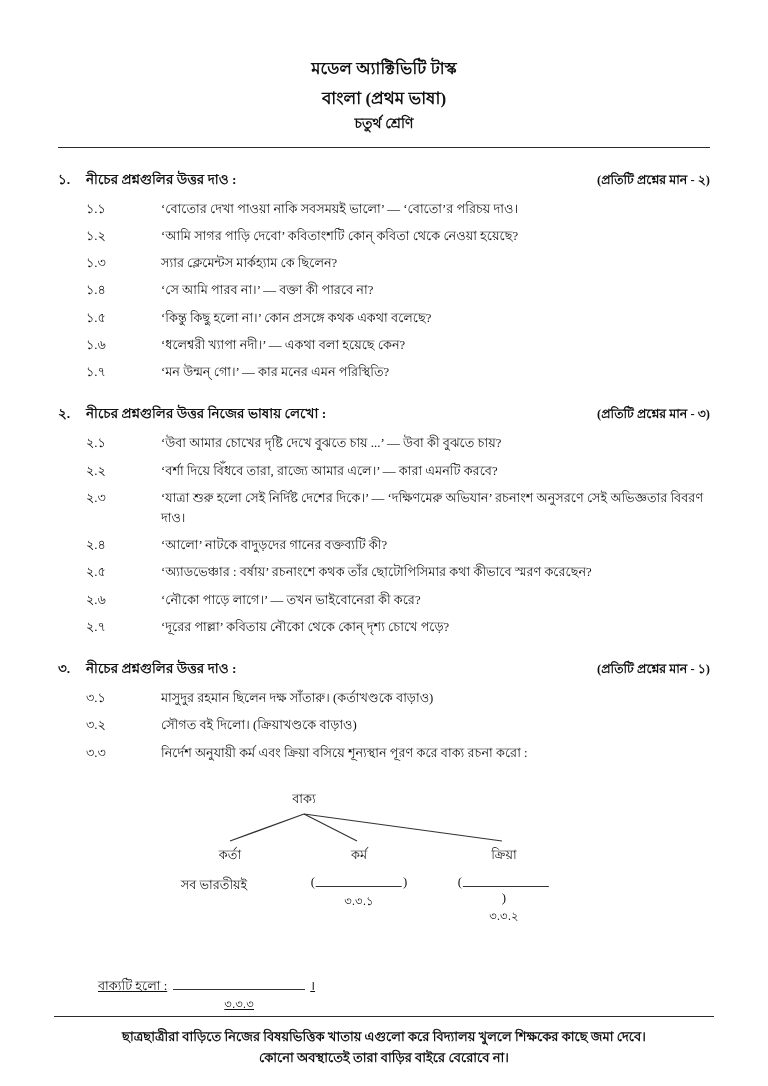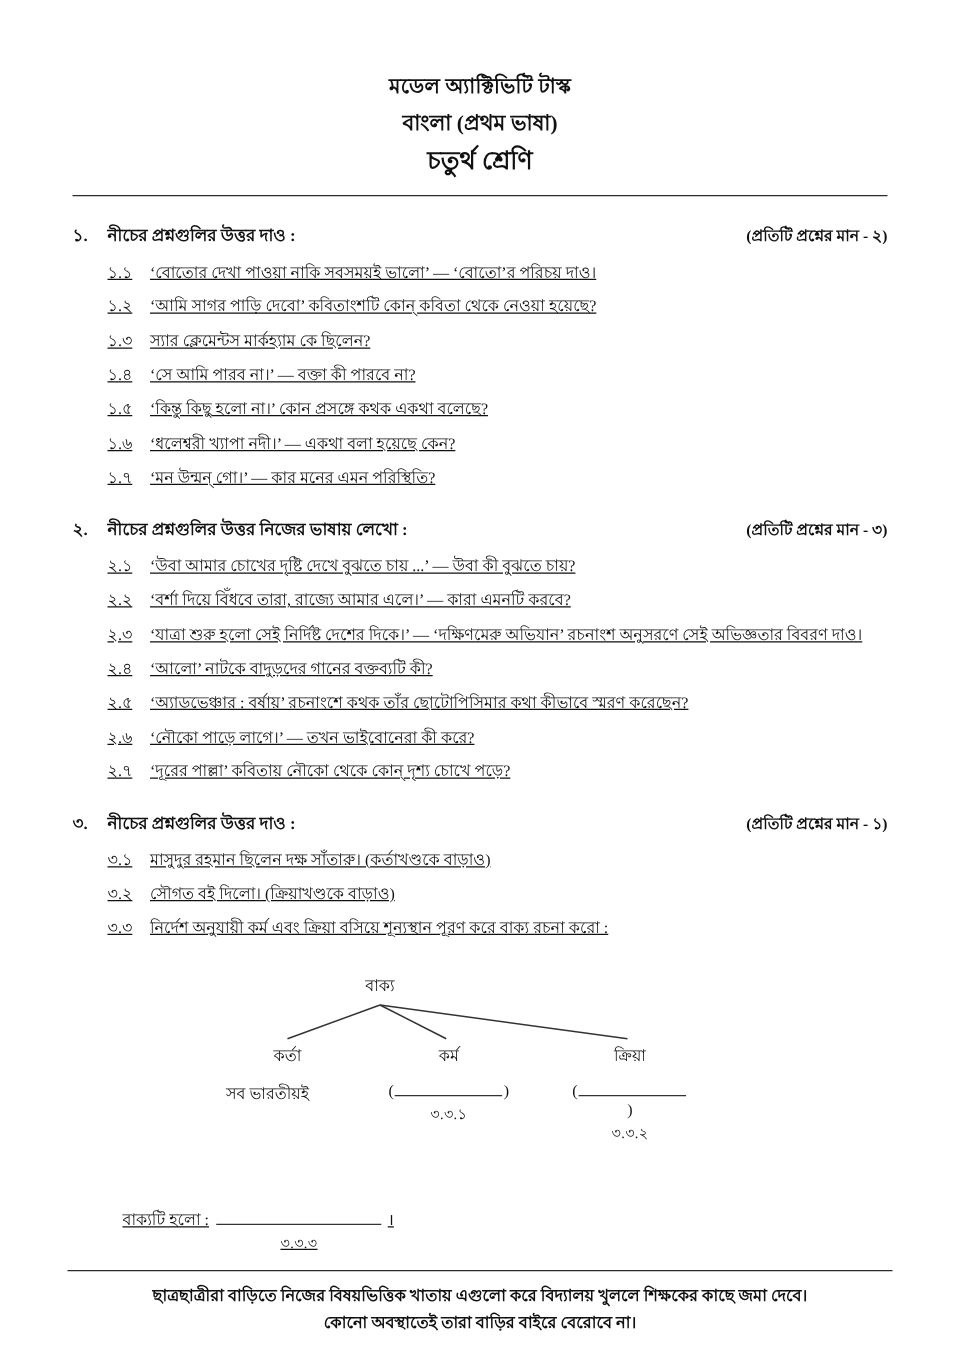--- a/index.html
+++ b/index.html
@@ -33,21 +33,21 @@
     letter-spacing: 0.2px;
     line-height: 1.45;
   }
   .doc-subtitle {
     font-size: 17px;
     font-weight: 700;
     line-height: 1.6;
     margin-top: 4px;
   }
   .doc-class {
-    font-size: 20px;
+    font-size: 14px;
     font-weight: 700;
     line-height: 1.6;
     margin-top: 1px;
   }
 
   .rule {
     border: 0;
     border-top: 1.6px solid #2b2b2b;
     margin: 0;
   }
@@ -96,32 +96,32 @@
   .q-list {
     margin-top: 8px;
   }
   .q-item {
     display: flex;
     align-items: baseline;
     font-size: 12.8px;
     line-height: 1.55;
     margin-top: 7.5px;
     padding-left: 28px;
-    text-decoration: underline;
   }
   .q-item:first-child {
     margin-top: 0;
   }
   .q-num {
     flex: 0 0 34px;
     width: 34px;
     white-space: nowrap;
   }
   .q-text {
     flex: 1 1 auto;
+    margin-left: 41px;
   }
 
   
   .diagram-wrap {
     margin-top: 26px;
     display: flex;
     justify-content: center;
   }
   .diagram {
     position: relative;

